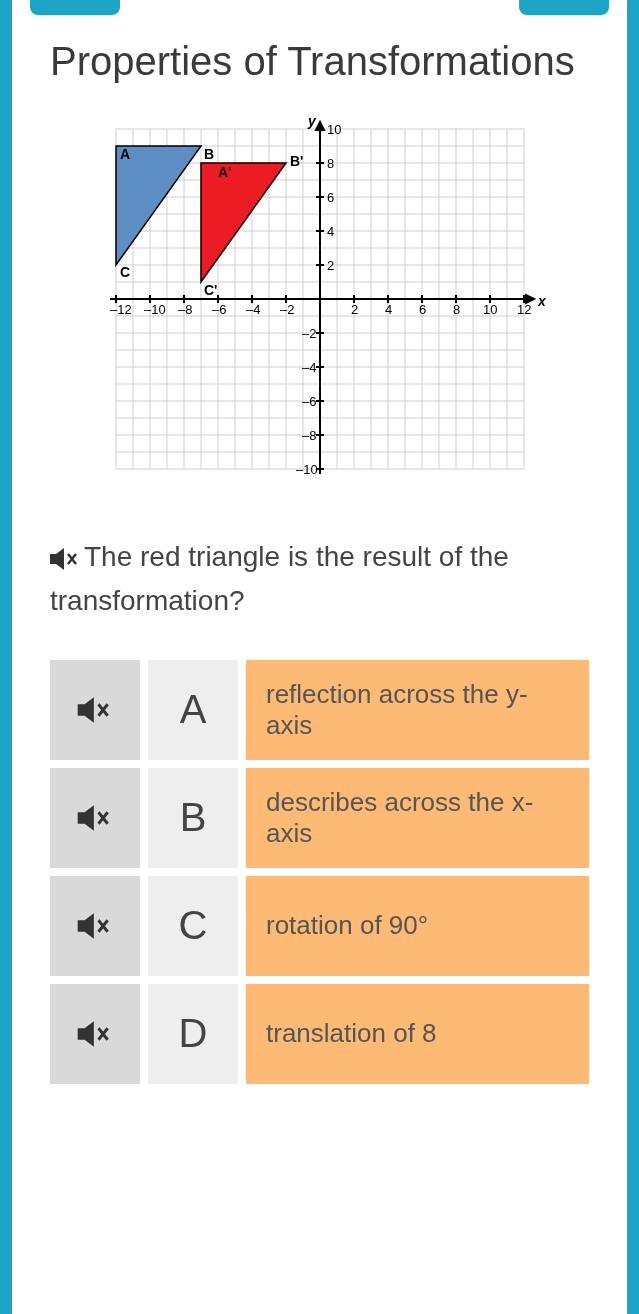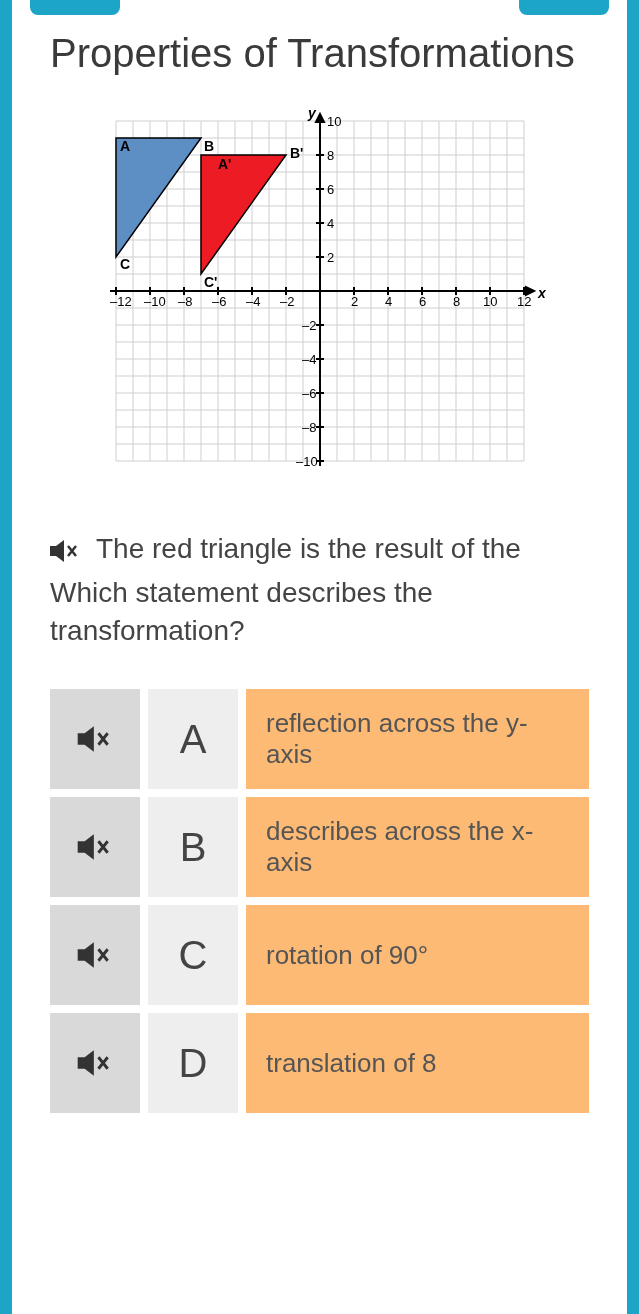--- a/index.html
+++ b/index.html
@@ -31,21 +31,21 @@
     border-radius: 0 0 8px 8px;
   }
   .top-tab-right {
     position: absolute;
     top: -5px; right: 30px;
     width: 90px; height: 20px;
     background: #1da5c7;
     border-radius: 0 0 8px 8px;
   }
   .content {
-    padding: 30px 50px 0 50px;
+    padding: 38px 50px 0 50px;
   }
   .title {
     font-size: 40px;
     font-weight: 400;
     color: #3a3a3a;
     line-height: 1.15;
     margin-bottom: 30px;
   }
   .graph-wrap {
     text-align: center;
@@ -56,21 +56,21 @@
   }
   .question-block {
     font-size: 28px;
     color: #444;
     line-height: 1.35;
     margin-bottom: 40px;
   }
   .question-line1 {
     display: flex;
     align-items: flex-start;
-    gap: 16px;
+    gap: 4px;
   }
   .speaker-icon-inline {
     flex-shrink: 0;
     margin-top: 6px;
   }
   .answers {
     display: flex;
     flex-direction: column;
     gap: 8px;
   }
@@ -255,21 +255,20 @@
       <span class="speaker-icon-inline">
         <svg width="30" height="26" viewBox="0 0 30 26">
             <path d="M0 8 L6 8 L14 2 L14 24 L6 18 L0 18 Z" fill="#333"></path>
             <path d="M18 8 L26 18 M26 8 L18 18" stroke="#333" stroke-width="2.5" fill="none"></path>
           </svg>
       </span>
       <div>
         <span>The red triangle is the result of the</span><br>
       </div>
     </div>
-    <div>Which statement describes the</div>
     <div>transformation?</div>
   </div>
 
   <div class="answers">
 
     <div class="answer-row">
       <div class="answer-speaker">
         <svg width="36" height="30" viewBox="0 0 30 26">
             <path d="M0 8 L6 8 L14 2 L14 24 L6 18 L0 18 Z" fill="#333"></path>
             <path d="M18 8 L26 18 M26 8 L18 18" stroke="#333" stroke-width="2.5" fill="none"></path>

